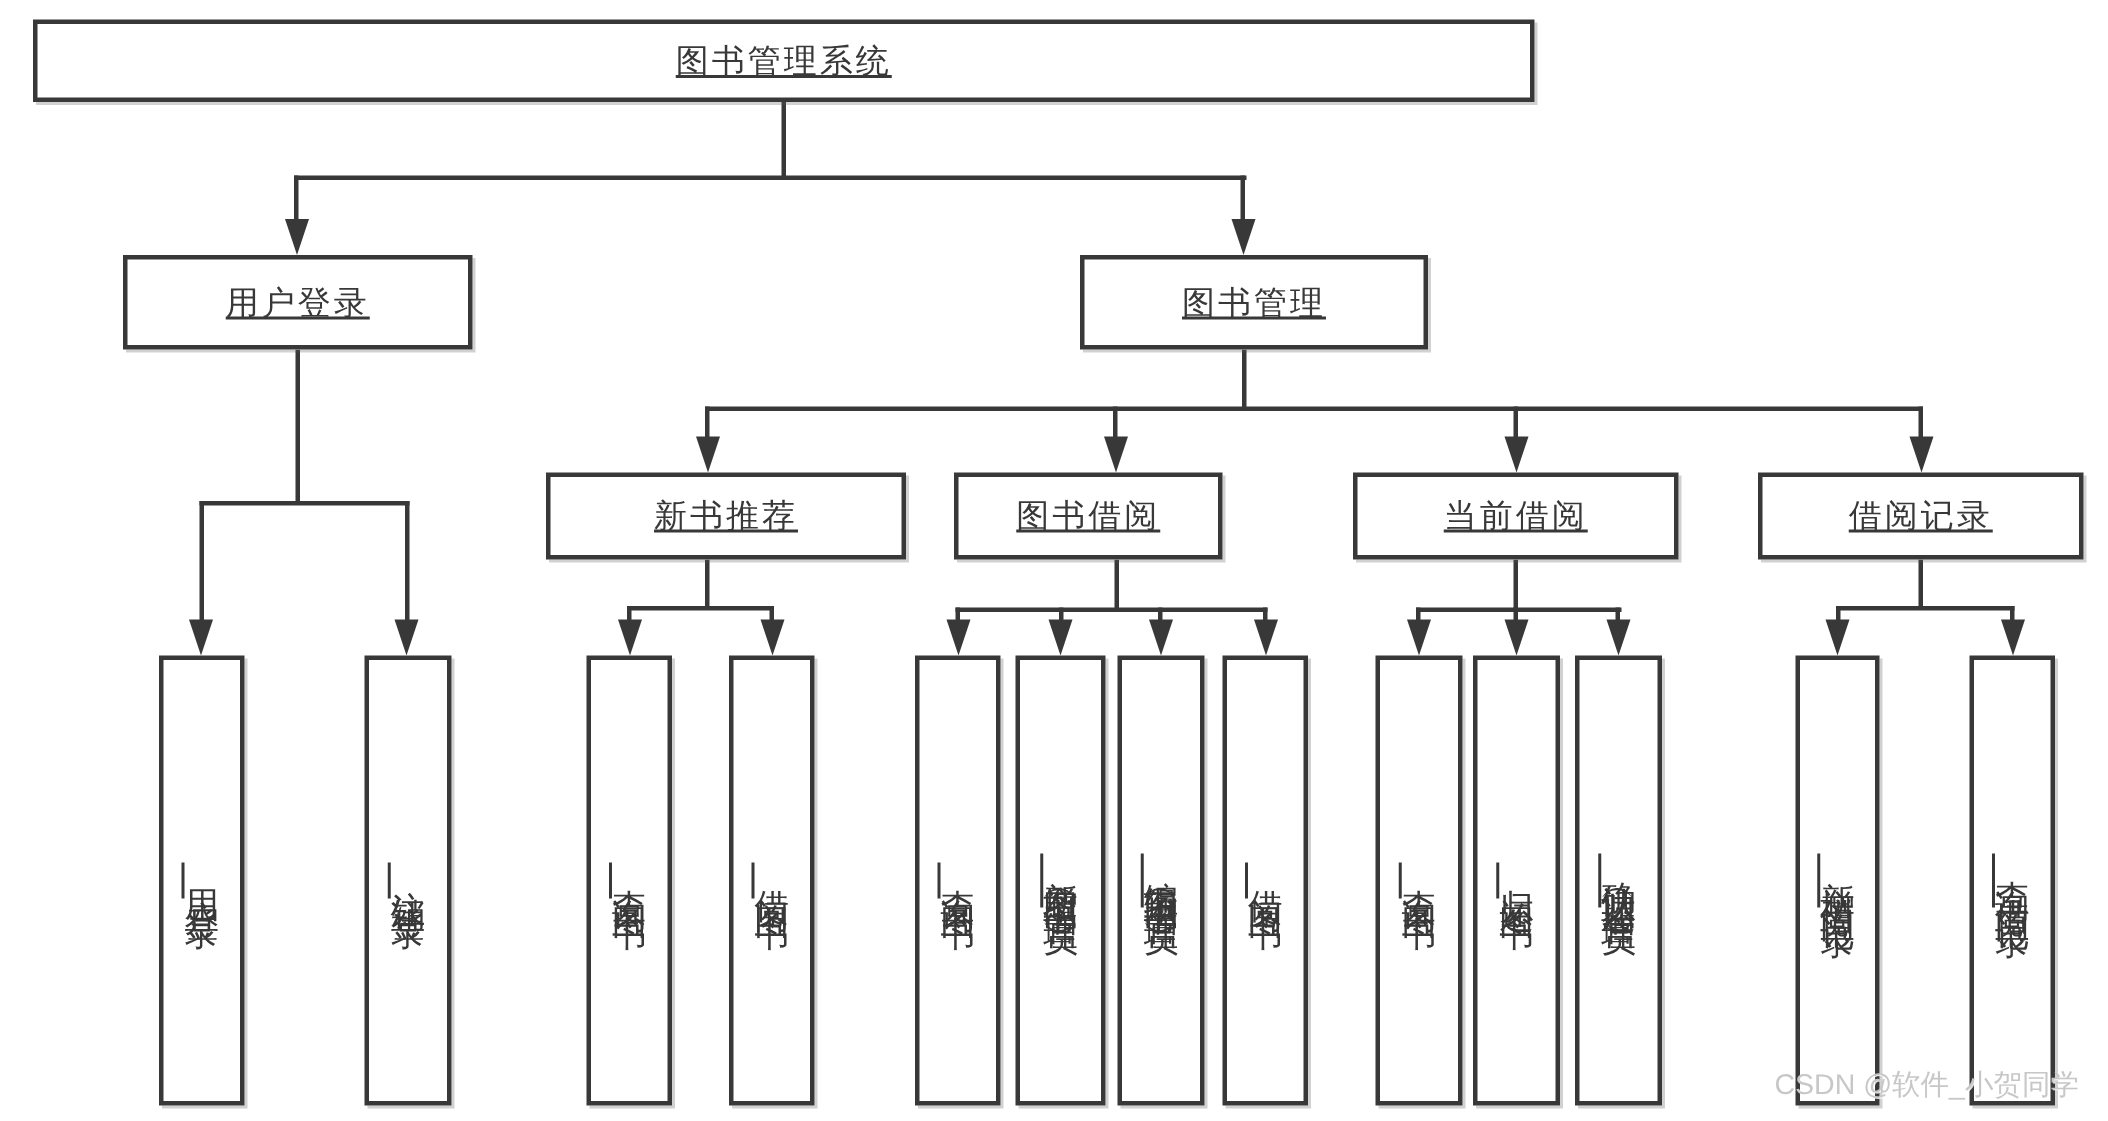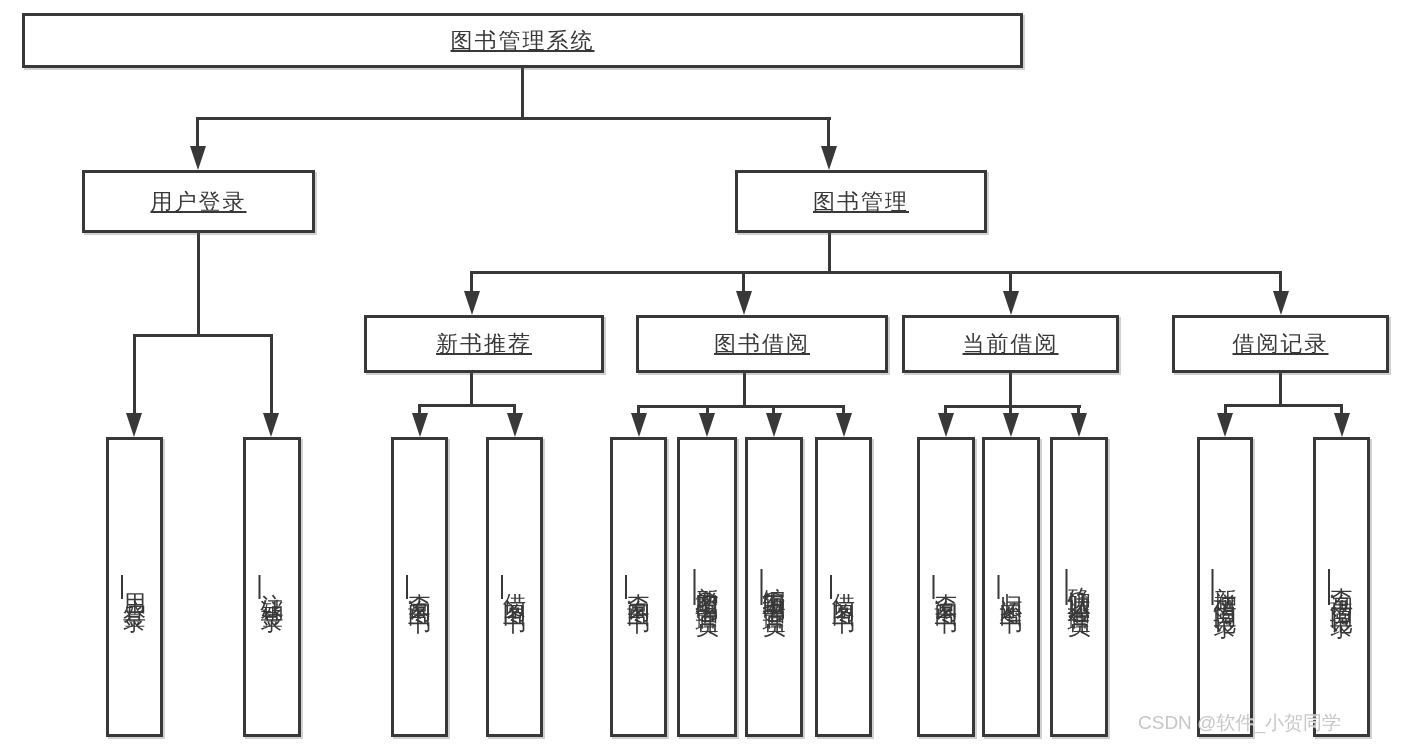--- a/index.html
+++ b/index.html
@@ -27,21 +27,21 @@
   }
   .vbox.long{letter-spacing:4px;}
   .vl{position:absolute;width:3px;background:var(--line-color);}
   .hl{position:absolute;height:3px;background:var(--line-color);}
   .ar{
     position:absolute;width:0;height:0;
     border-left:8px solid transparent;border-right:8px solid transparent;
     border-top:24px solid var(--line-color);
   }
   .watermark{
-    position:absolute;left:1138px;top:710px;font-size:19px;white-space:nowrap;
+    position:absolute;left:1183px;top:710px;font-size:19px;white-space:nowrap;
     color:var(--watermark-color);text-shadow:1px 1px 0 rgba(255,255,255,.85);
   }
 </style>
 </head>
 <body>
 
 <div class="canvas">
 
   <div class="vl" style="left:521px;top:68px;height:50px"></div>
   <div class="hl" style="left:196px;top:117px;width:635px"></div>
@@ -98,24 +98,24 @@
   <div class="vl" style="left:1279px;top:373px;height:33px"></div>
   <div class="hl" style="left:1224px;top:404px;width:119px"></div>
   <div class="vl" style="left:1224px;top:404px;height:12px"></div>
   <div class="ar" style="left:1217px;top:413px"></div>
   <div class="vl" style="left:1340px;top:404px;height:12px"></div>
   <div class="ar" style="left:1334px;top:413px"></div>
 
   <div class="box hbox" style="left:22px;top:13px;width:1001px;height:55px">图书管理系统</div>
 
   <div class="box hbox" style="left:82px;top:170px;width:233px;height:63px">用户登录</div>
-  <div class="box hbox" style="left:735px;top:170px;width:252px;height:63px">图书管理</div>
+  <div class="box hbox" style="left:720px;top:170px;width:232px;height:63px">图书管理</div>
 
   <div class="box hbox" style="left:364px;top:315px;width:240px;height:58px">新书推荐</div>
-  <div class="box hbox" style="left:636px;top:315px;width:252px;height:58px">图书借阅</div>
+  <div class="box hbox" style="left:636px;top:315px;width:179px;height:58px">图书借阅</div>
   <div class="box hbox" style="left:1172px;top:315px;width:217px;height:58px">借阅记录</div>
   <div class="box hbox" style="left:902px;top:315px;width:217px;height:58px">当前借阅</div>
 
   <div class="box vbox" style="left:106px;top:437px;width:57px;height:300px">用户登录</div>
   <div class="box vbox" style="left:243px;top:437px;width:58px;height:300px">注销登录</div>
 
   <div class="box vbox" style="left:391px;top:437px;width:57px;height:300px">查询图书</div>
   <div class="box vbox" style="left:486px;top:437px;width:57px;height:300px">借阅图书</div>
 
   <div class="box vbox" style="left:610px;top:437px;width:57px;height:300px">查询图书</div>

